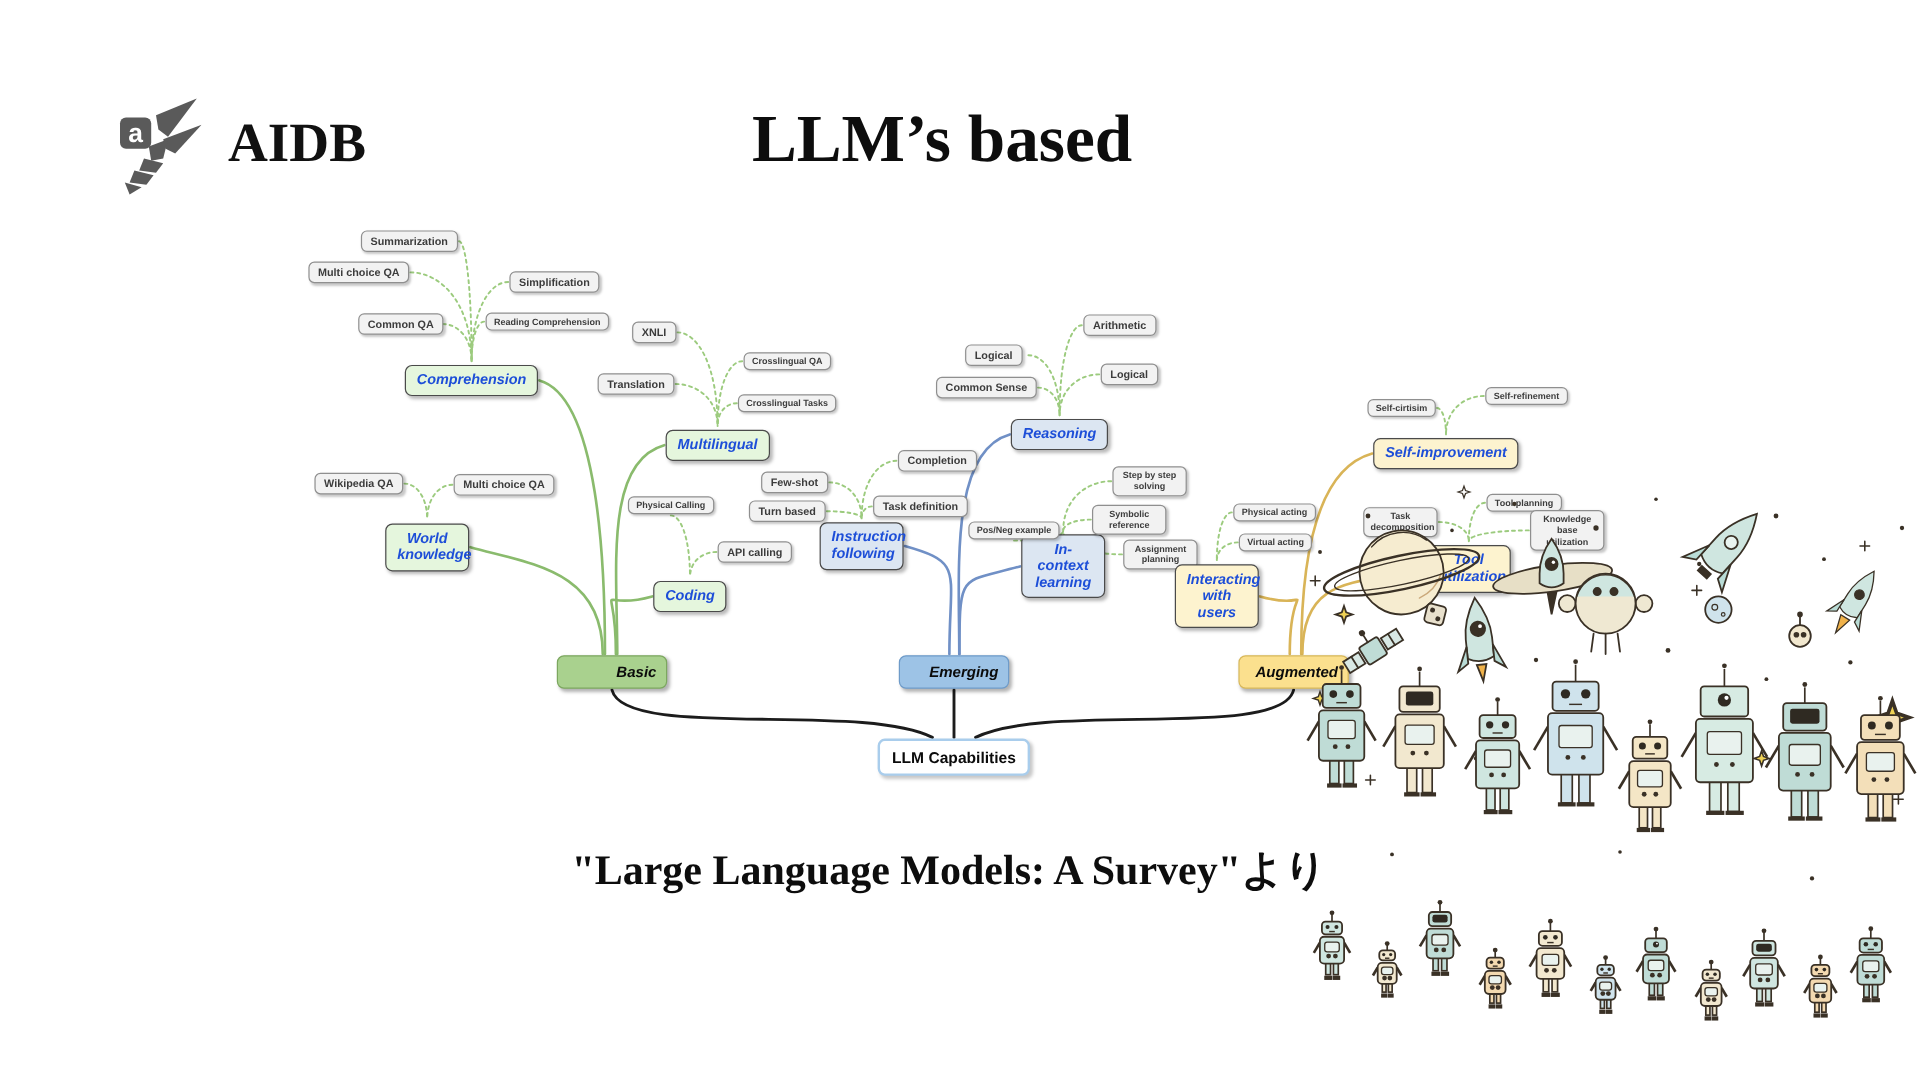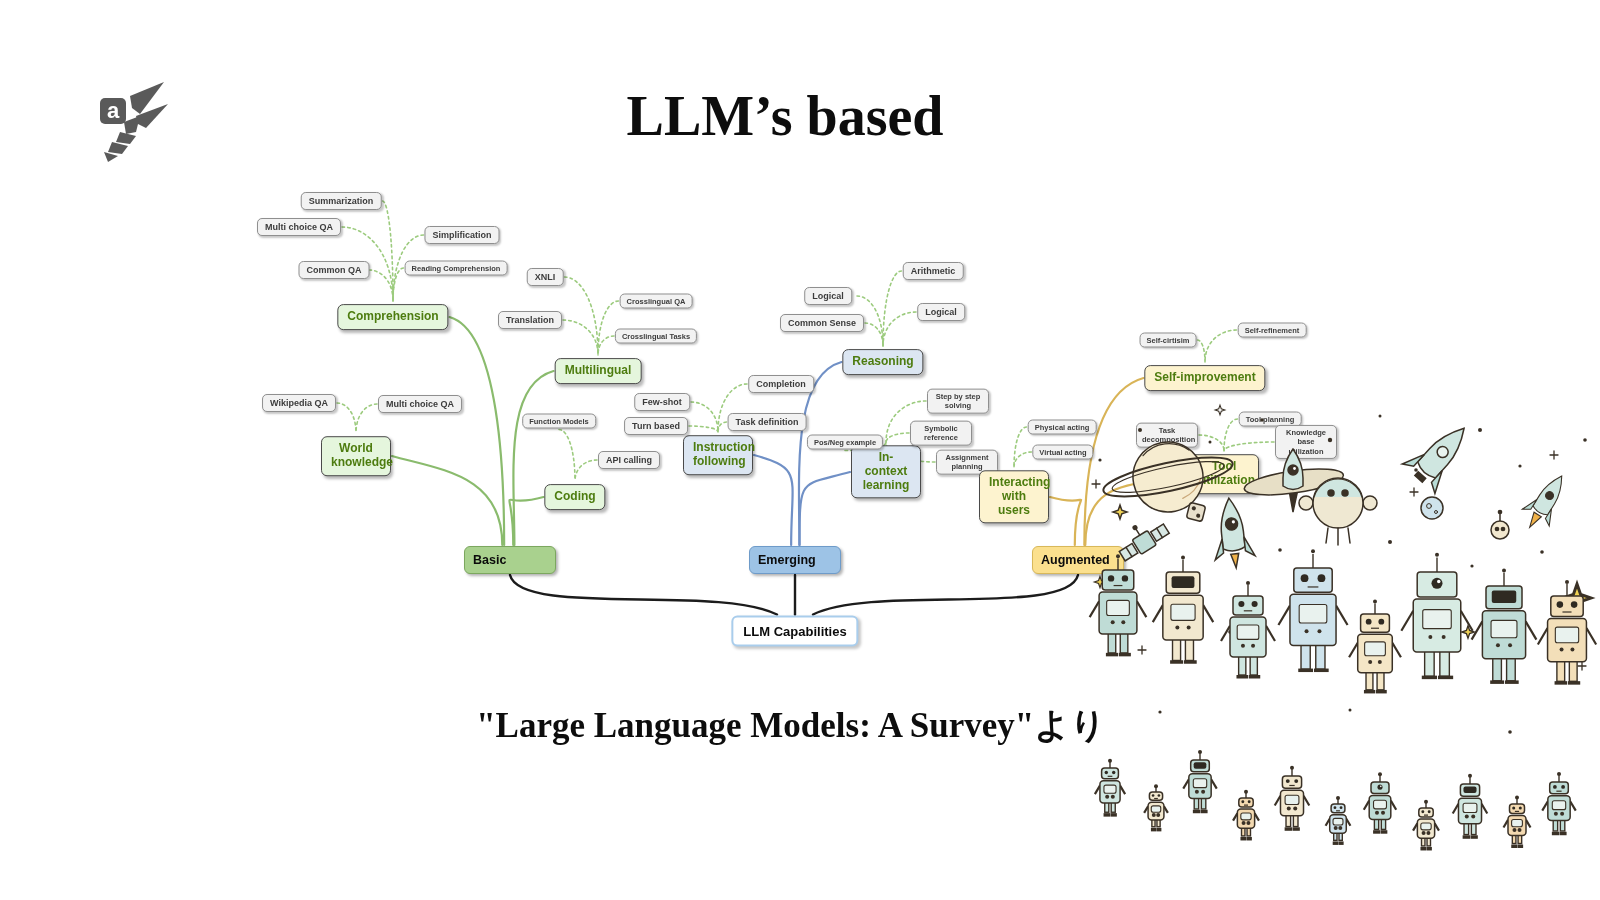--- a/index.html
+++ b/index.html
@@ -13,28 +13,28 @@
                font-family:"Liberation Serif",serif;font-size:56px;font-weight:700;color:#0d0d0d;}
   
   .node{position:absolute;transform:translate(-50%,-50%);box-sizing:border-box;z-index:2;}
   .leaf{background:var(--leaf-gray,#f2f2f2);border:1.2px solid #8f8f8f;border-radius:5px;
         padding:3px 7px;font-size:9px;font-weight:700;color:#3c3c3c;white-space:nowrap;
         box-shadow:1.5px 1.5px 2px rgba(0,0,0,.22);}
   .leaf.xs{font-size:7.5px;padding:2px 6px;}
   .leaf.sm{font-size:7.5px;padding:2px 5px;max-width:62px;white-space:normal;
            text-align:center;line-height:1.25;}
   .sub{border:1.5px solid #4a4a4a;border-radius:6px;padding:5px 9px;font-size:12px;
-       font-weight:700;color:#4d7c0f;white-space:nowrap;line-height:1.15;
-       box-shadow:2px 2px 3px rgba(0,0,0,.28);}
+       font-weight:700;color:#1d4ed8;white-space:nowrap;line-height:1.15;
+       box-shadow:2px 2px 3px rgba(0,0,0,.28);font-style:italic;}
   .sub.w2{white-space:normal;max-width:70px;text-align:center;}
   .sub.g{background:var(--basic-sub,#e5f6dd);}
   .sub.b{background:var(--emerging-sub,#dce6f2);}
   .sub.y{background:var(--augmented-sub,#fdf3cf);}
-  .cat{min-width:92px;text-align:left;padding:6px 8px;border-radius:6px;font-size:12.5px;
-       font-weight:700;color:#0b0b0b;box-shadow:2px 2px 3px rgba(0,0,0,.3);}
+  .cat{min-width:92px;text-align:right;padding:6px 8px;border-radius:6px;font-size:12.5px;
+       font-weight:700;color:#0b0b0b;box-shadow:2px 2px 3px rgba(0,0,0,.3);font-style:italic;}
   #cat-basic{background:var(--basic-green,#a9d18e);border:1.5px solid #7ca75f;}
   #cat-emerging{background:var(--emerging-blue,#9dc3e6);border:1.5px solid #6e9bc9;}
   #cat-augmented{background:var(--augmented-yellow,#fbe08e);border:1.5px solid #d8b85a;}
   .root{min-width:96px;text-align:center;background:#ffffff;border:2px solid #a9cdec;
         border-radius:6px;padding:6px 10px;font-size:13px;font-weight:700;color:#0b0b0b;
         box-shadow:2px 2px 3px rgba(0,0,0,.22);}
   #edges{position:absolute;left:0;top:0;z-index:1;}
   #illu{position:absolute;left:1080px;top:400px;z-index:3;}
   
   #fig-caption{position:absolute;left:0;top:676px;width:1582px;text-align:center;
@@ -52,20 +52,21 @@
       <polygon points="34,16 68,2 44,34 36,28"></polygon>
       <polygon points="40,36 72,24 50,48 42,44"></polygon>
       <rect x="4" y="18" width="26" height="26" rx="5"></rect>
       <polygon points="28,42 44,36 40,52 30,54"></polygon>
       <polygon points="24,52 40,56 34,64 20,62"></polygon>
       <polygon points="16,62 32,66 26,74 12,72"></polygon>
       <polygon points="8,72 22,76 12,82"></polygon>
     </g>
     <text x="17" y="38" font-size="22" font-weight="700" fill="#ffffff" font-family="Liberation Sans, sans-serif" text-anchor="middle">a</text>
   </svg>
+  <div id="brand-text">AIDB</div>
   <div id="slide-title">LLM’s based</div>
 
   <svg id="edges" width="1600" height="900">
       <path d="M382.5,201 C387.75,201 393,236 393,301" fill="none" stroke="#9ccb7e" stroke-width="1.6" stroke-linecap="round" stroke-dasharray="2.5 3.2"></path>
       <path d="M342,227 C367.5,227 393,252.9 393,301" fill="none" stroke="#9ccb7e" stroke-width="1.6" stroke-linecap="round" stroke-dasharray="2.5 3.2"></path>
       <path d="M369,270 C381,270 393,280.85 393,301" fill="none" stroke="#9ccb7e" stroke-width="1.6" stroke-linecap="round" stroke-dasharray="2.5 3.2"></path>
       <path d="M423.5,235 C408.25,235 393,258.1 393,301" fill="none" stroke="#9ccb7e" stroke-width="1.6" stroke-linecap="round" stroke-dasharray="2.5 3.2"></path>
       <path d="M403.5,268 C398.25,268 393,279.55 393,301" fill="none" stroke="#9ccb7e" stroke-width="1.6" stroke-linecap="round" stroke-dasharray="2.5 3.2"></path>
       <path d="M564.5,277 C581.25,277 598,304.3 598,355" fill="none" stroke="#9ccb7e" stroke-width="1.6" stroke-linecap="round" stroke-dasharray="2.5 3.2"></path>
       <path d="M563,320 C580.5,320 598,332.25 598,355" fill="none" stroke="#9ccb7e" stroke-width="1.6" stroke-linecap="round" stroke-dasharray="2.5 3.2"></path>
@@ -120,21 +121,21 @@
   <div class="node leaf" id="lf-xnli" style="left:545px;top:277px">XNLI</div>
   <div class="node leaf" id="lf-trans" style="left:530px;top:320px">Translation</div>
   <div class="node leaf xs" id="lf-cqa" style="left:656px;top:301px">Crosslingual QA</div>
   <div class="node leaf xs" id="lf-ctasks" style="left:656px;top:336px">Crosslingual Tasks</div>
 
   <div class="node sub g w2" id="nd-world" style="left:356px;top:456px">World knowledge</div>
   <div class="node leaf" id="lf-wiki" style="left:299px;top:403px">Wikipedia QA</div>
   <div class="node leaf" id="lf-mcq2" style="left:420px;top:404px">Multi choice QA</div>
 
   <div class="node sub g" id="nd-coding" style="left:575px;top:497px">Coding</div>
-  <div class="node leaf xs" id="lf-func" style="left:559px;top:421px">Function Models</div>
+  <div class="node leaf xs" id="lf-func" style="left:559px;top:421px">Physical Calling</div>
   <div class="node leaf" id="lf-api" style="left:629px;top:460px">API calling</div>
 
   <div class="node sub b w2" id="nd-instr" style="left:718px;top:455px">Instruction following</div>
   <div class="node leaf" id="lf-few" style="left:662px;top:402px">Few-shot</div>
   <div class="node leaf" id="lf-turn" style="left:656px;top:426px">Turn based</div>
   <div class="node leaf" id="lf-compl" style="left:781px;top:384px">Completion</div>
   <div class="node leaf" id="lf-taskdef" style="left:767px;top:422px">Task definition</div>
 
   <div class="node sub b" id="nd-reason" style="left:883px;top:362px">Reasoning</div>
   <div class="node leaf" id="lf-symb" style="left:828px;top:296px">Logical</div>

